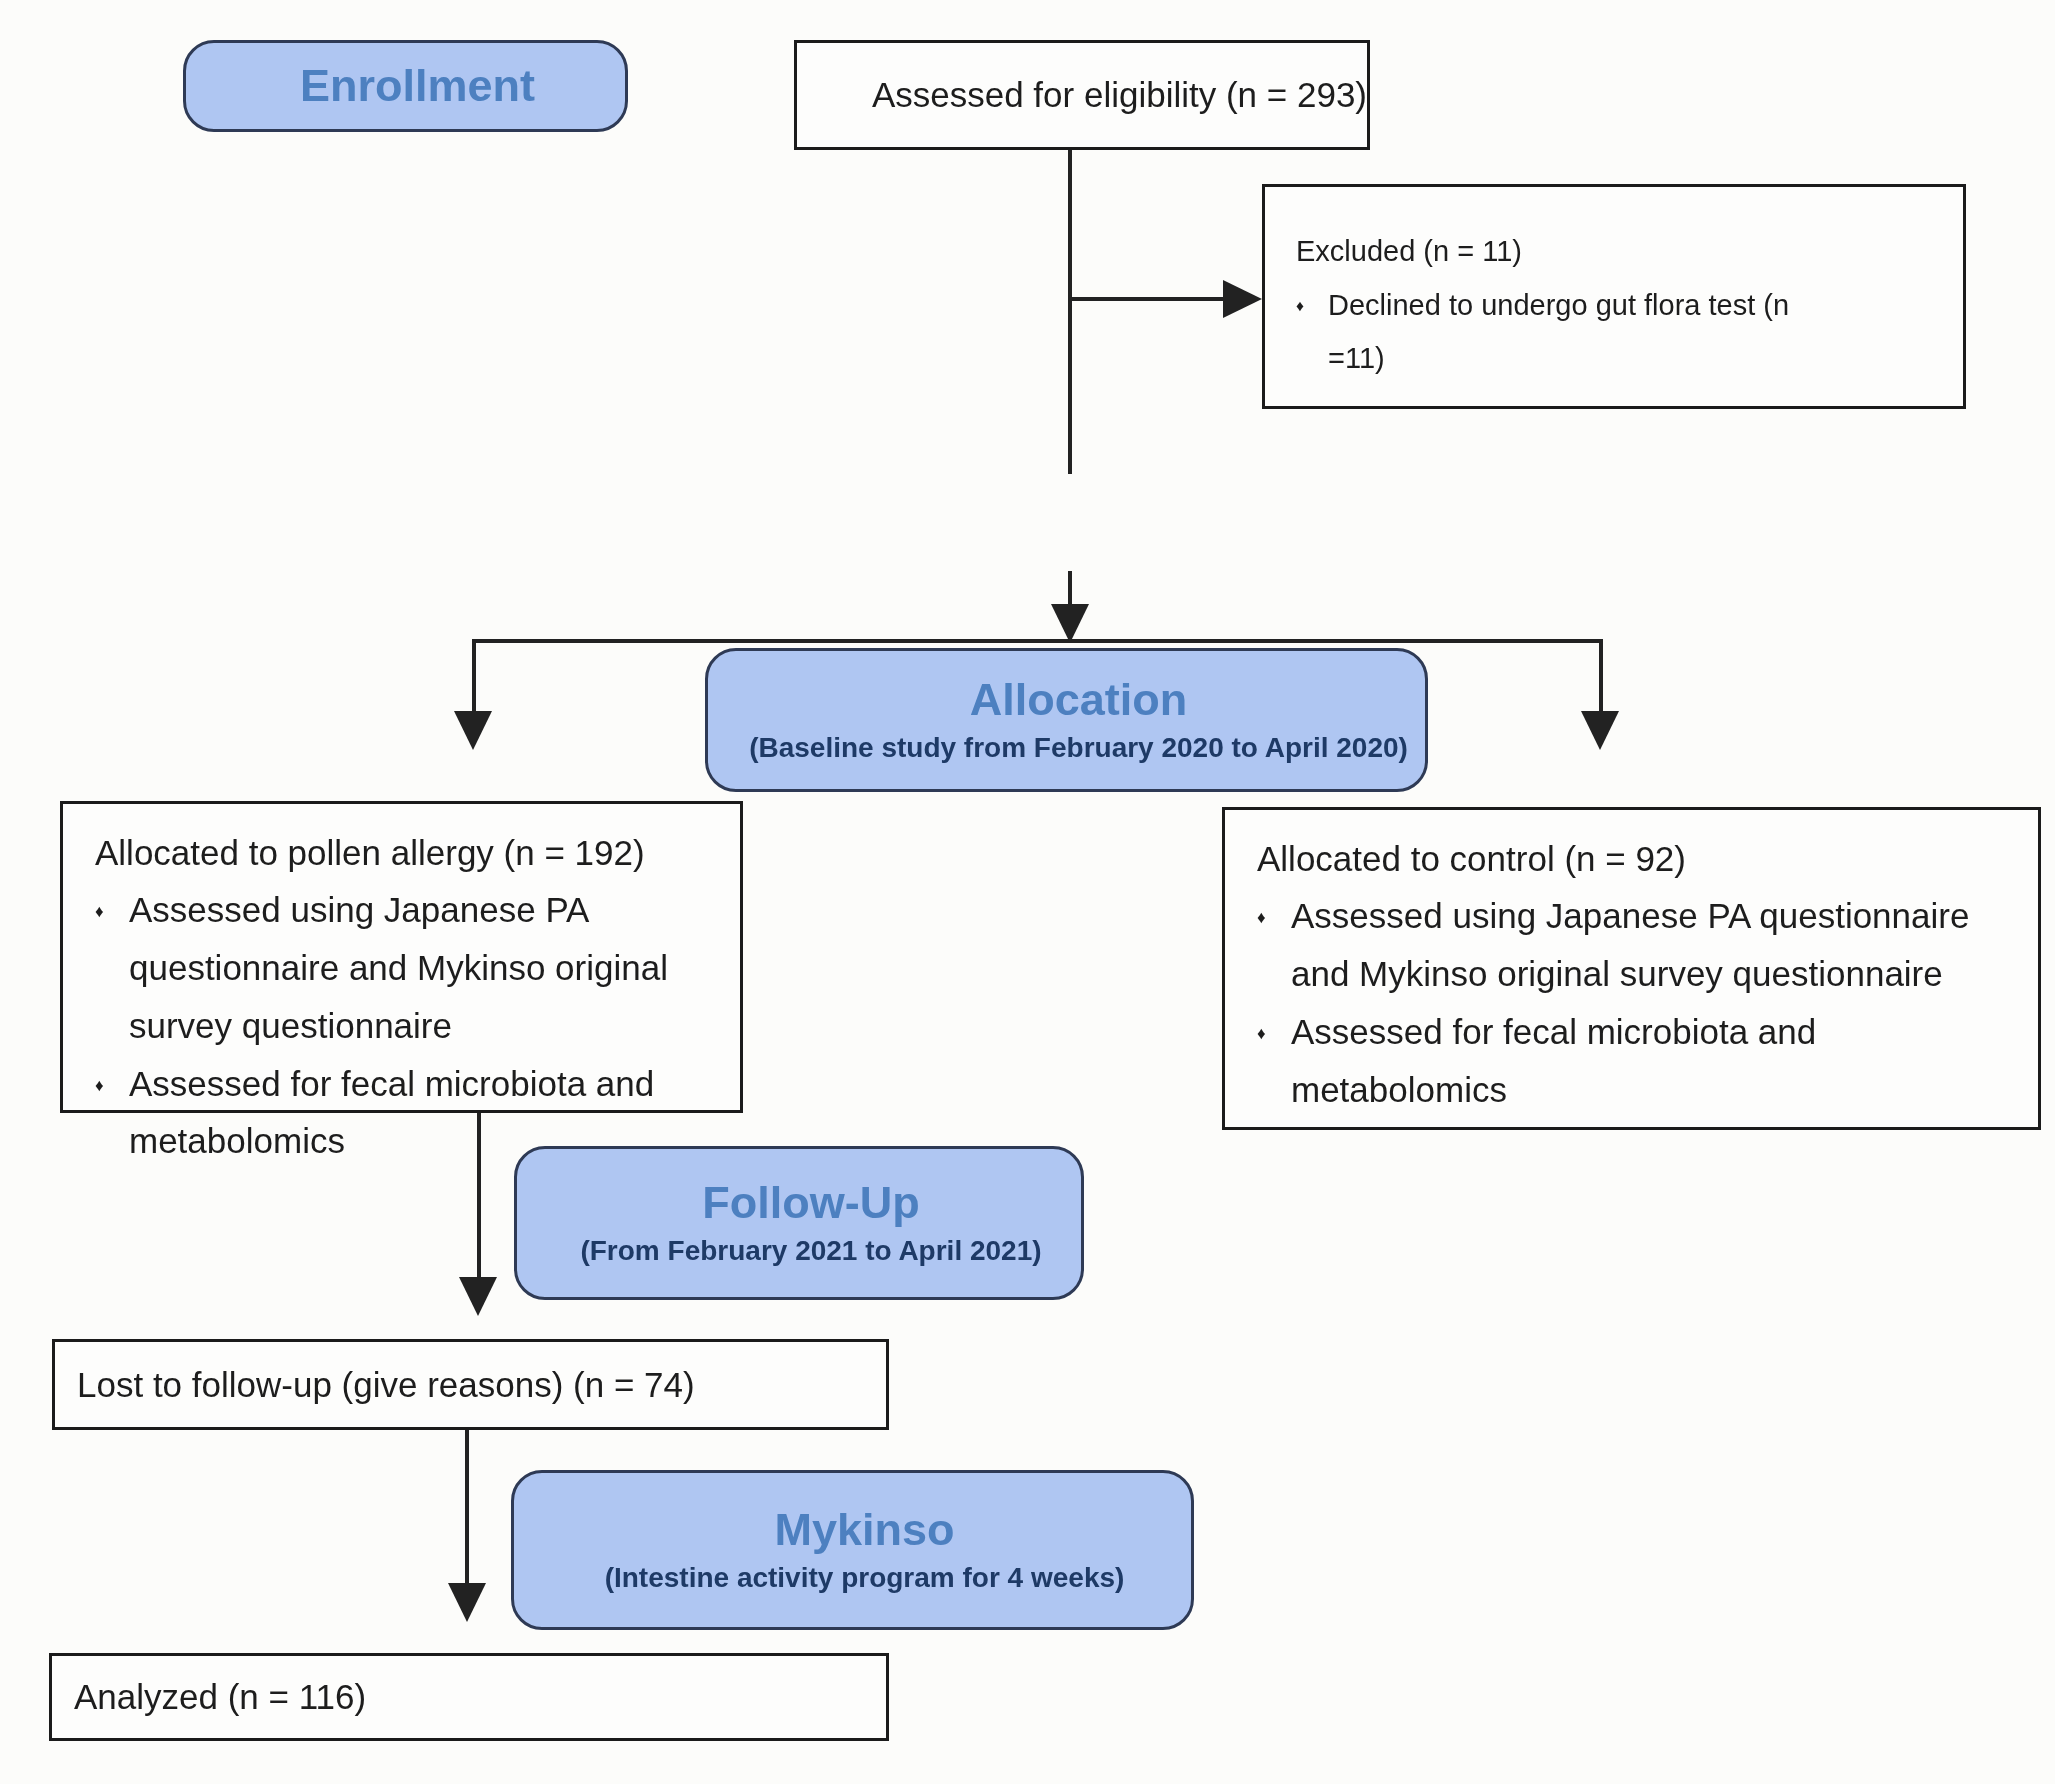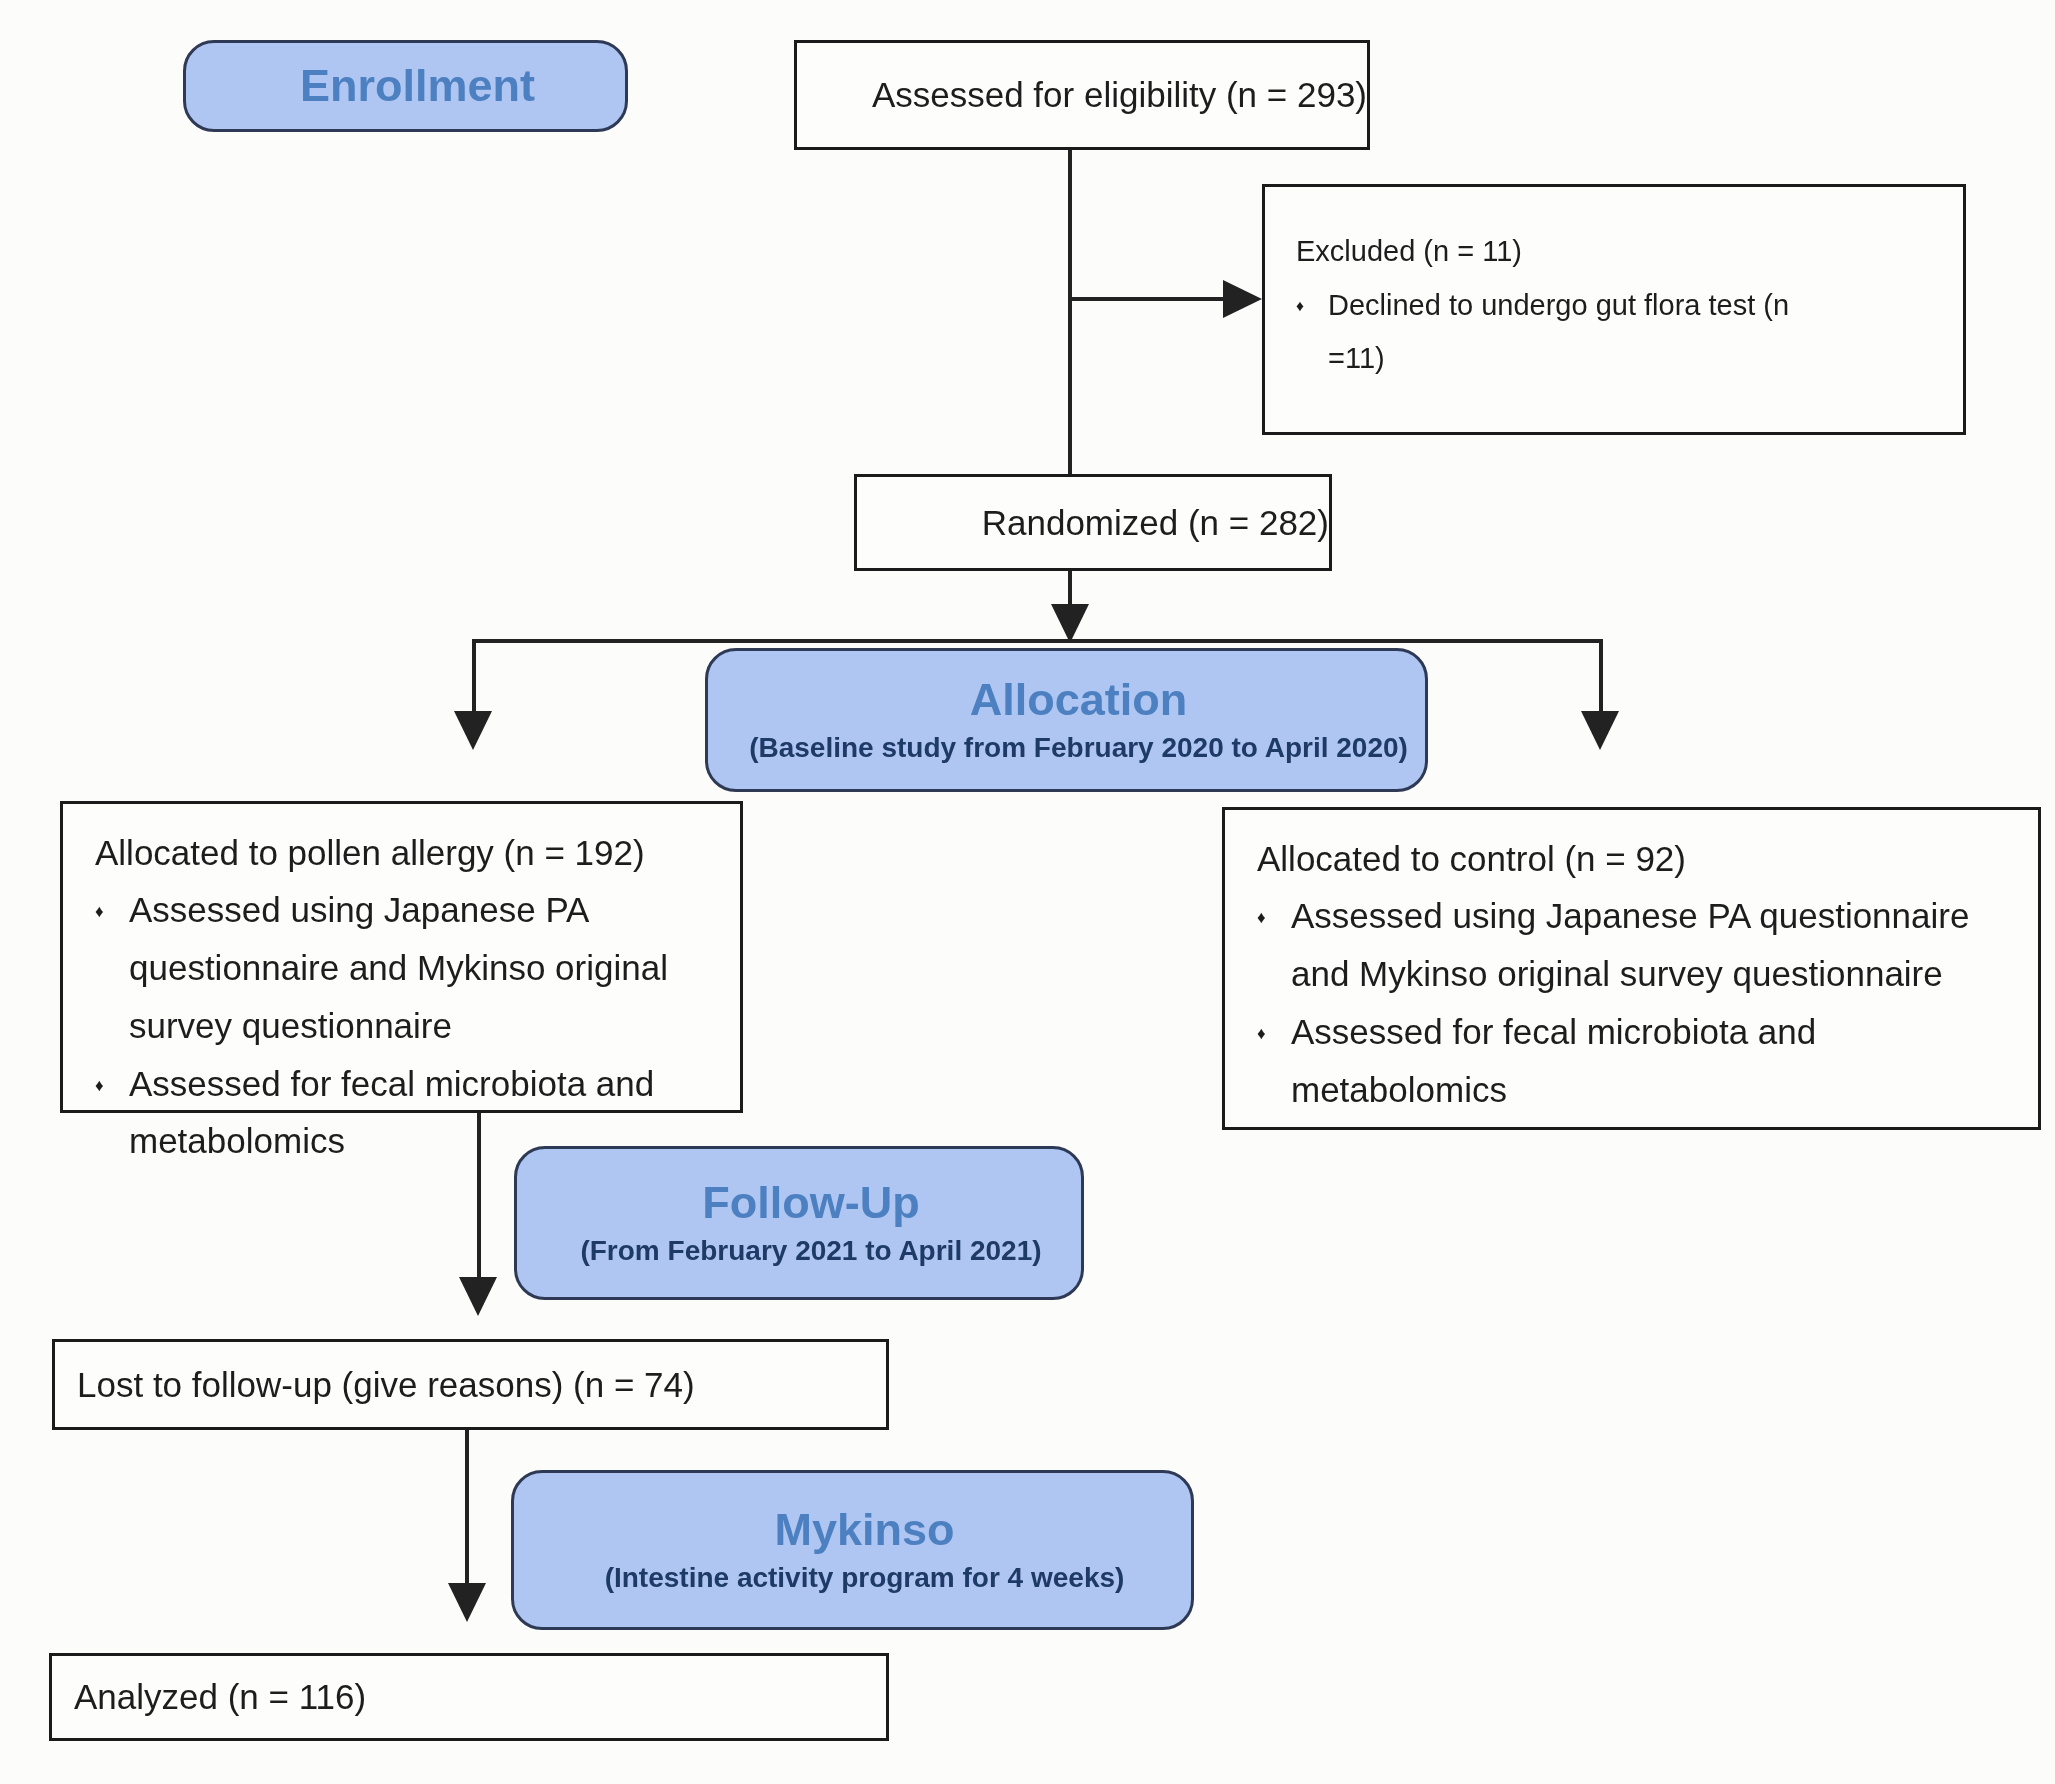--- a/index.html
+++ b/index.html
@@ -122,31 +122,28 @@
 
   <div class="stage" style="left:511px;top:1470px;width:683px;height:160px">
     <div class="stage-title">Mykinso</div>
     <div class="stage-note">(Intestine activity program for 4 weeks)</div>
   </div>
 
   <div class="wbox center" style="left:794px;top:40px;width:576px;height:110px">
     <span>Assessed for eligibility (n = 293)</span>
   </div>
 
-  <div class="wbox excbox" style="left:1262px;top:184px;width:704px;height:251px">
+  <div class="wbox excbox" style="left:1262px;top:184px;width:704px;height:225px">
     <div class="box-title">Excluded (n = 11)</div>
     <div class="bullet">
       <span class="bullet-mark">♦</span>
       <span class="bullet-text">Declined to undergo gut flora test (n =11)</span>
     </div>
   </div>
 
-  <div class="wbox center" style="left:854px;top:474px;width:478px;height:97px">
-    <span>Randomized (n = 282)</span>
-  </div>
 
   <div class="wbox listbox" style="left:60px;top:801px;width:683px;height:312px">
     <div class="box-title">Allocated to pollen allergy (n = 192)</div>
     <div class="bullet">
       <span class="bullet-mark">♦</span>
       <span class="bullet-text">Assessed using Japanese PA questionnaire and Mykinso original survey questionnaire</span>
     </div>
     <div class="bullet">
       <span class="bullet-mark">♦</span>
       <span class="bullet-text">Assessed for fecal microbiota and metabolomics</span>

